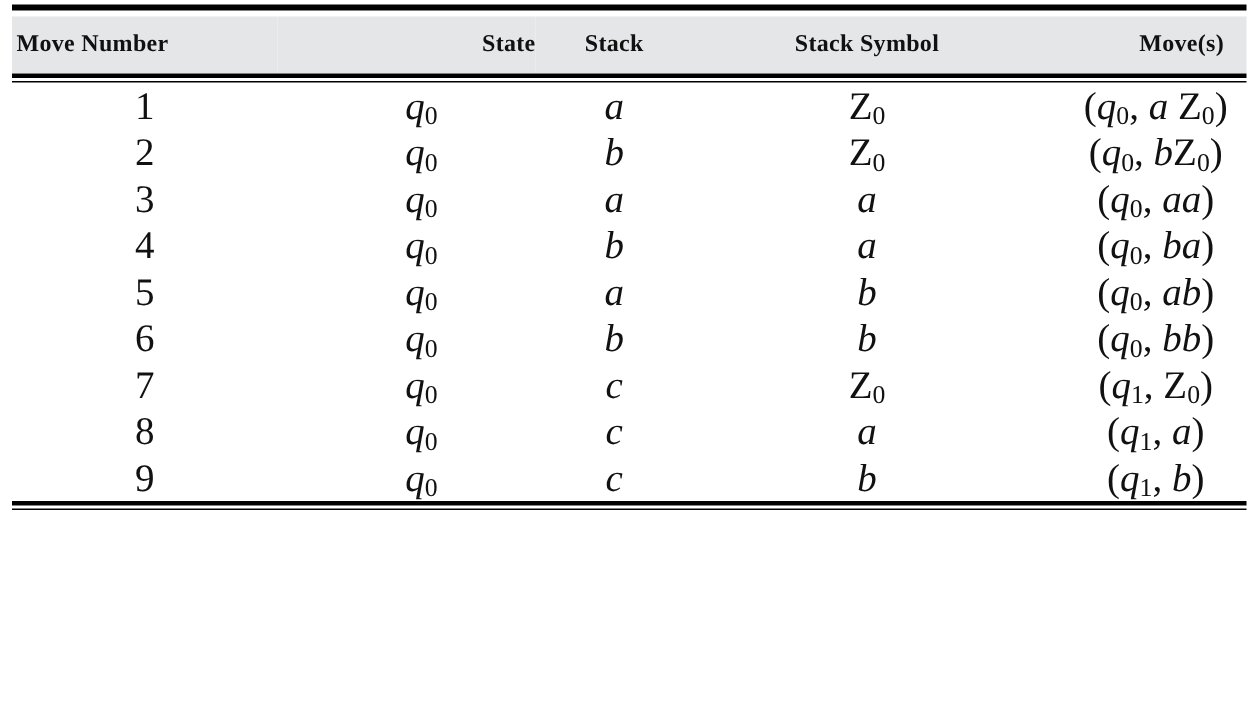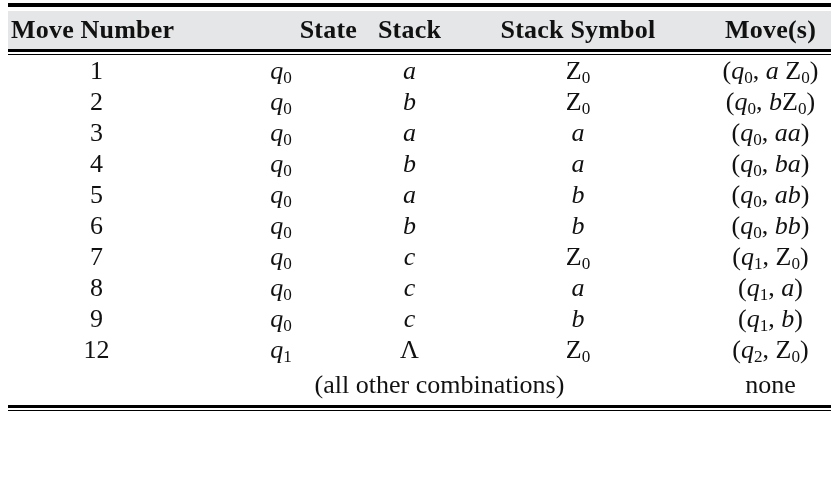--- a/index.html
+++ b/index.html
@@ -6,21 +6,21 @@
   body{
     width:834px;height:480px;background:#ffffff;overflow:hidden;
     font-family:"Liberation Serif","DejaVu Serif",serif;color:#111111;
   }
   .figure-wrap{position:absolute;left:8px;top:3px;width:823px;}
   .rule-top{height:4px;background:#000;margin-bottom:4px;}
   .rule-double{height:2px;background:#fff;border-top:3px solid #000;border-bottom:1px solid #000;}
   table{border-collapse:collapse;table-layout:fixed;width:823px;}
   col.c1{width:177px}col.c2{width:172px}col.c3{width:105px}col.c4{width:232px}col.c5{width:137px}
   th{
-    background:#e5e6e7;font-weight:bold;font-size:26px;letter-spacing:0.2px;
+    background:#e5e6e7;font-weight:bold;font-size:16px;letter-spacing:0.2px;
     height:38px;text-align:center;padding:0;line-height:38px;white-space:nowrap;
   }
   th.h-movenum{text-align:left;padding-left:3px;}
   th.h-state{text-align:right;padding-left:72px;}
   th.h-moves{text-align:right;padding-right:15px;}
   td{
     font-size:26px;height:31px;line-height:31px;text-align:center;
     padding:0;white-space:nowrap;vertical-align:middle;
   }
   td.cell-state{padding-left:20px;}
@@ -122,30 +122,18 @@
         <td><i>a</i></td>
         <td class="cell-moves">(<i>q</i><sub>1</sub>, <i>a</i>)</td>
       </tr>
       <tr>
         <td>9</td>
         <td class="cell-state"><i>q</i><sub>0</sub></td>
         <td><i>c</i></td>
         <td><i>b</i></td>
         <td class="cell-moves">(<i>q</i><sub>1</sub>, <i>b</i>)</td>
       </tr>
-      <tr>
-        <td>12</td>
-        <td class="cell-state"><i>q</i><sub>1</sub></td>
-        <td>Λ</td>
-        <td>Z<sub>0</sub></td>
-        <td class="cell-moves">(<i>q</i><sub>2</sub>, Z<sub>0</sub>)</td>
-      </tr>
-      <tr class="footer-row">
-        <td></td>
-        <td colspan="3">(all other combinations)</td>
-        <td class="cell-moves">none</td>
-      </tr>
     </tbody>
   </table>
 
   <div class="rule-double"></div>
 
 </div>
 
 </body></html>

